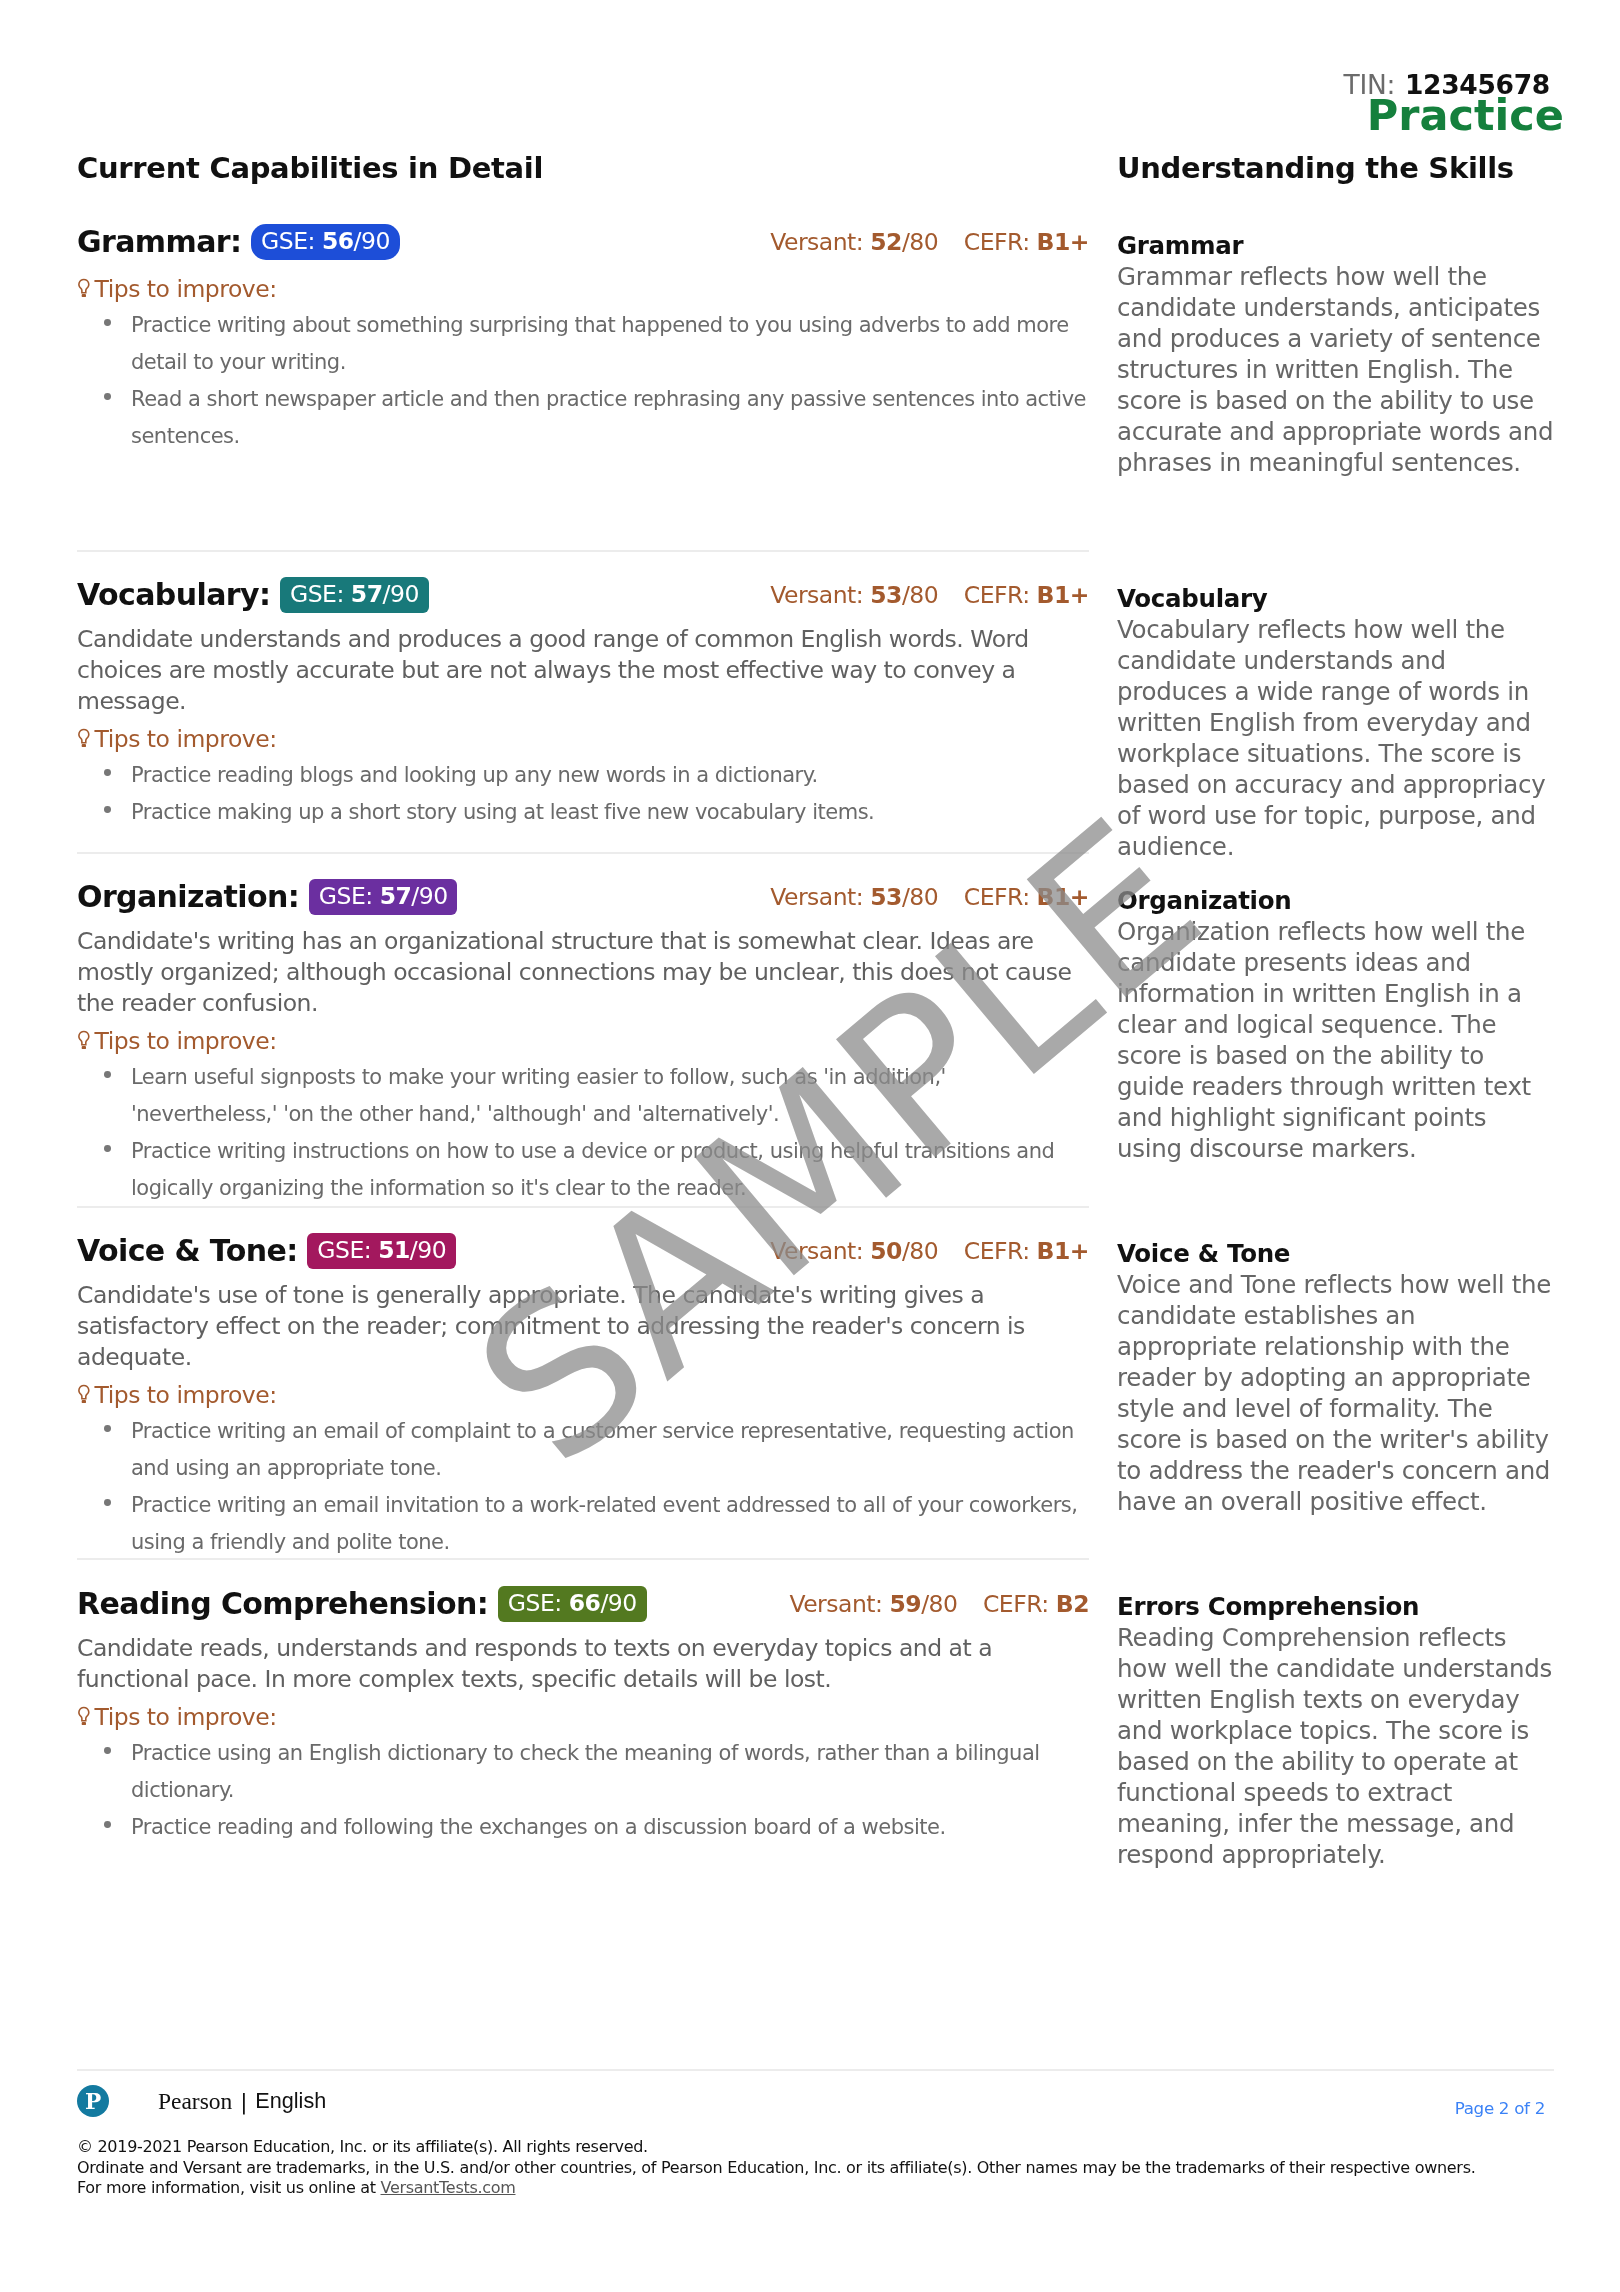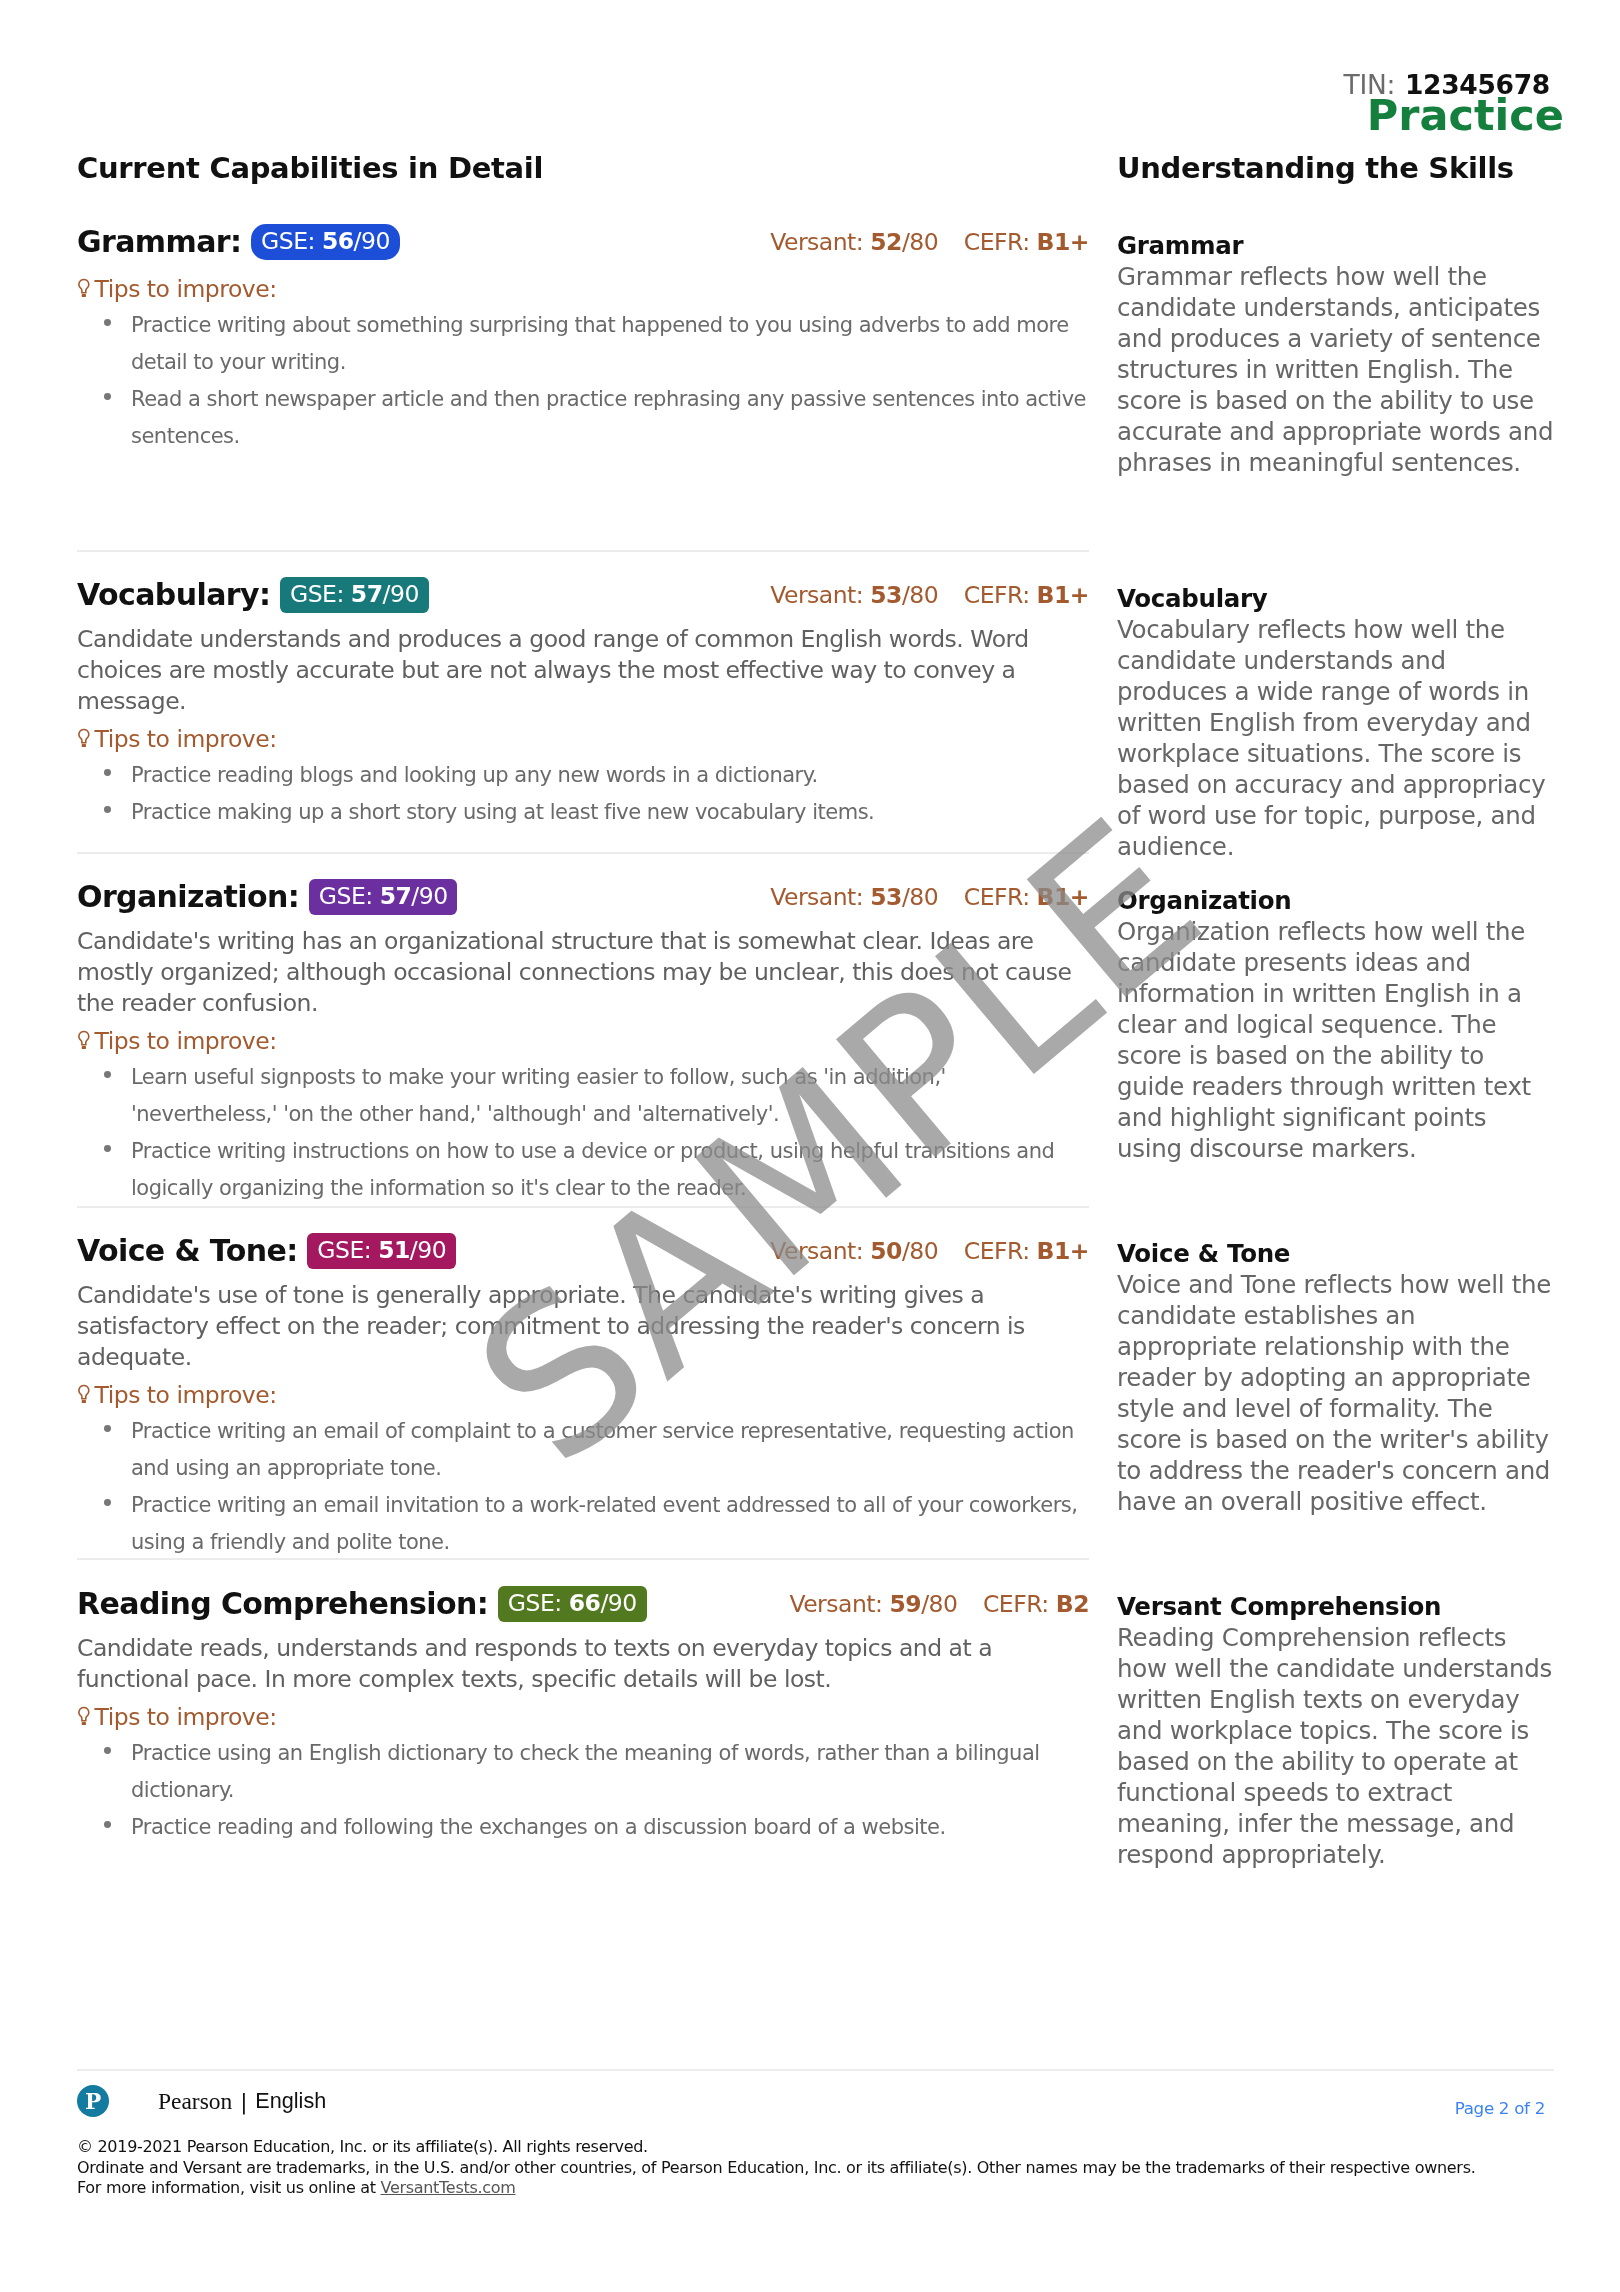--- a/index.html
+++ b/index.html
@@ -250,21 +250,21 @@
 </div>
 <div class="skill" style="top:885px;">
   <div class="skill-name">Organization</div>
   <div class="skill-desc">Organization reflects how well the candidate presents ideas and information in written English in a clear and logical sequence. The score is based on the ability to guide readers through written text and highlight significant points using discourse markers.</div>
 </div>
 <div class="skill" style="top:1238px;">
   <div class="skill-name">Voice &amp; Tone</div>
   <div class="skill-desc">Voice and Tone reflects how well the candidate establishes an appropriate relationship with the reader by adopting an appropriate style and level of formality. The score is based on the writer's ability to address the reader's concern and have an overall positive effect.</div>
 </div>
 <div class="skill" style="top:1591px;">
-  <div class="skill-name">Versant Comprehension</div>
+  <div class="skill-name">Errors Comprehension</div>
   <div class="skill-desc">Reading Comprehension reflects how well the candidate understands written English texts on everyday and workplace topics. The score is based on the ability to operate at functional speeds to extract meaning, infer the message, and respond appropriately.</div>
 </div>
 
 <div class="watermark">SAMPLE</div>
 
 <div class="footer-line"></div>
 <div class="logo">
   <div class="logo-circle">P</div>
   <span class="logo-text">Pearson</span>
   <span class="logo-sep">|</span>

